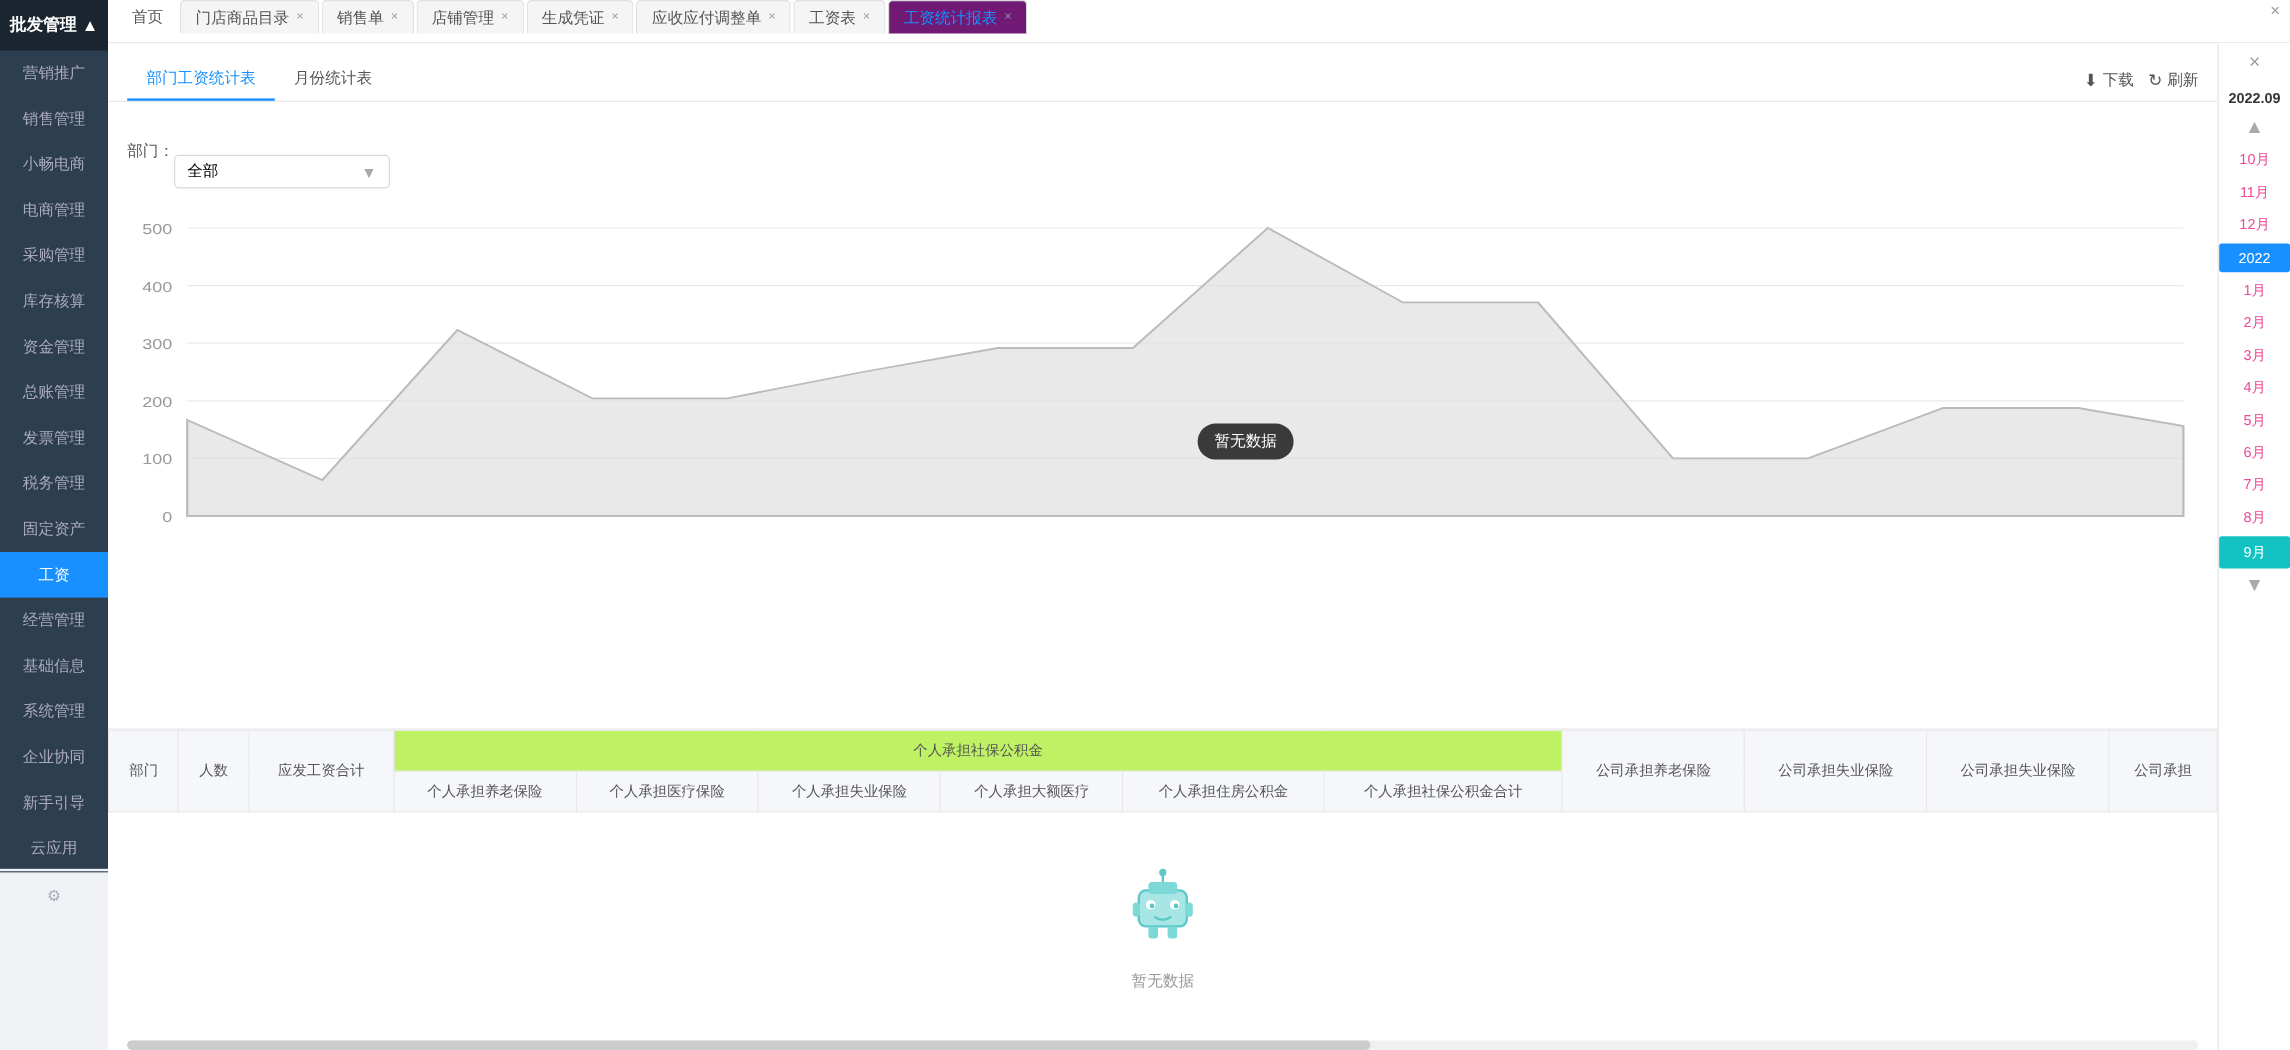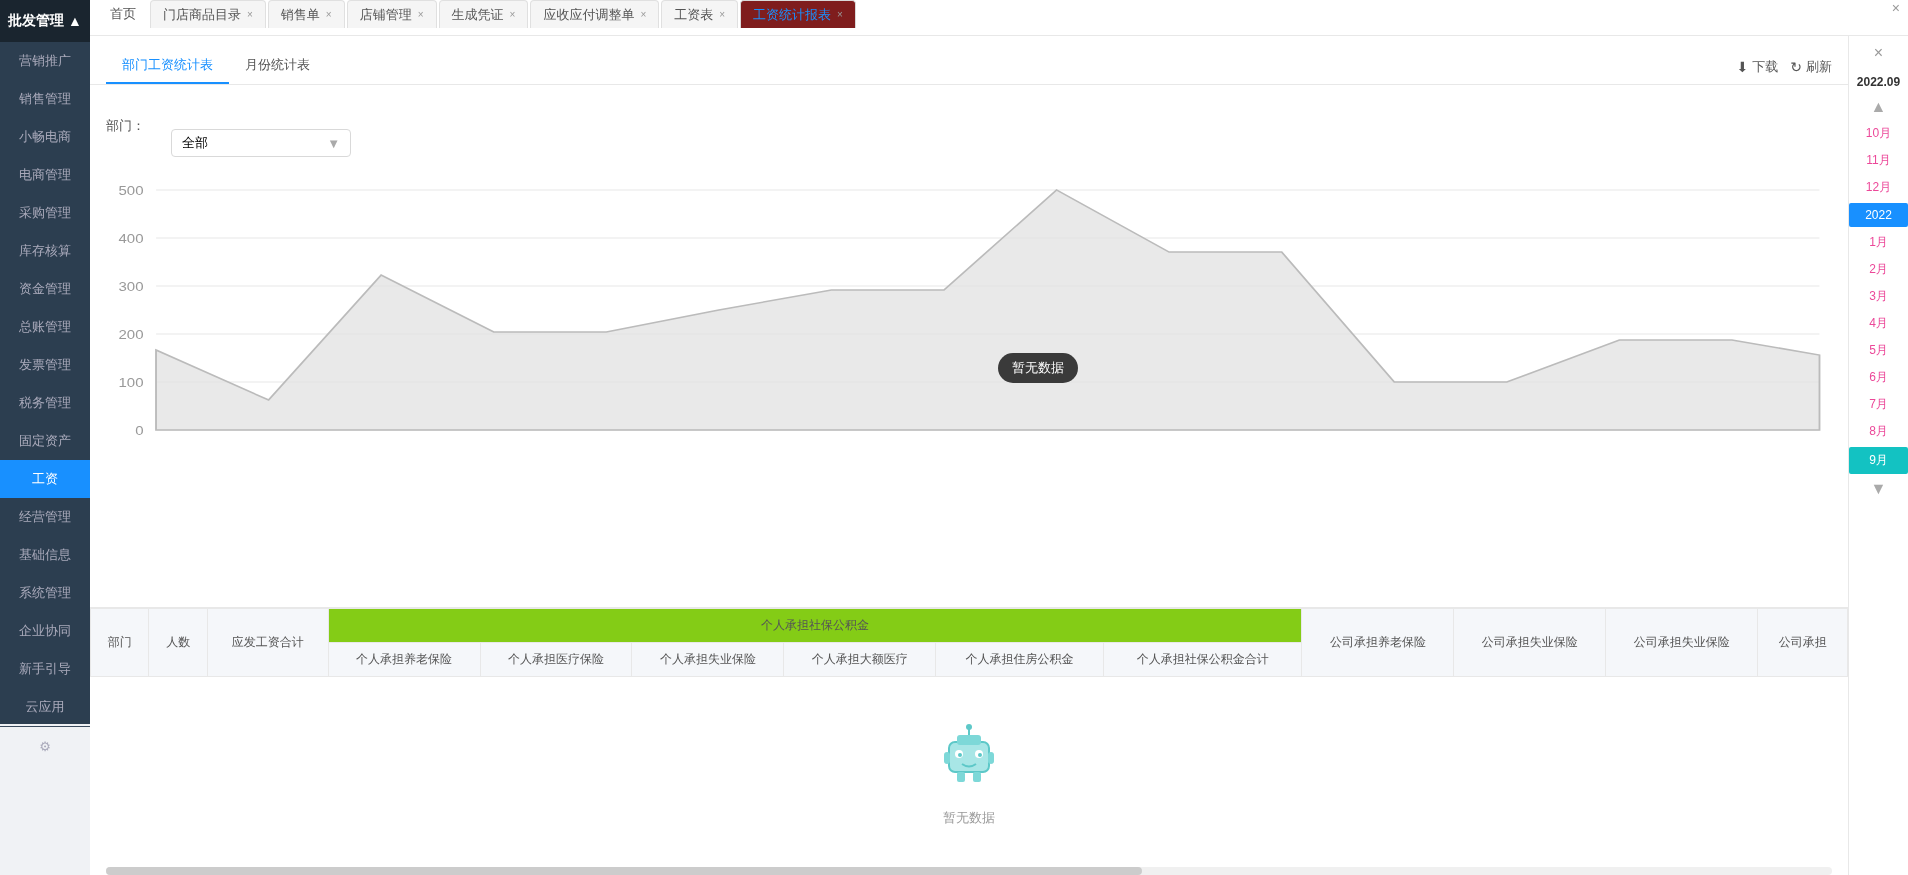--- a/index.html
+++ b/index.html
@@ -73,21 +73,21 @@
       font-size: 13px;
       cursor: pointer;
       color: #555;
       background: #f5f5f5;
       border: 1px solid #e0e0e0;
       border-bottom: none;
       height: 28px;
       gap: 6px;
       white-space: nowrap;
     }
-    .tab.active { background: #7f1d1d; color: #1890ff; border-color: #d9d9d9; }
+    .tab.active { background: #701a75; color: #1890ff; border-color: #d9d9d9; }
     .tab-home { background: none; border: none; color: #555; font-size: 13px; }
     .tab-close { font-size: 10px; color: #999; line-height: 1; }
 
     
     .content {
       flex: 1;
       display: flex;
       overflow: hidden;
       position: relative;
     }
@@ -133,21 +133,21 @@
       gap: 4px;
       cursor: pointer;
       color: #555;
     }
 
     
     .filter-bar {
       display: flex;
       align-items: center;
       padding: 10px 16px;
-      gap: 26px;
+      gap: 0;
       flex-shrink: 0;
     }
     .filter-label { color: #555; font-size: 13px; }
     .filter-select {
       display: flex;
       align-items: center;
       border: 1px solid #d9d9d9;
       border-radius: 4px;
       padding: 4px 10px;
       width: 180px;
@@ -201,21 +201,21 @@
     .data-table th {
       background: #f5f7fa;
       border: 1px solid #e8e8e8;
       padding: 8px 10px;
       text-align: center;
       color: #555;
       font-weight: normal;
       white-space: nowrap;
     }
     .data-table th.group-header {
-      background: #84cc16;
+      background: #bef264;
     }
 
     
     .empty-state {
       display: flex;
       flex-direction: column;
       align-items: center;
       justify-content: center;
       padding: 40px;
       gap: 12px;

